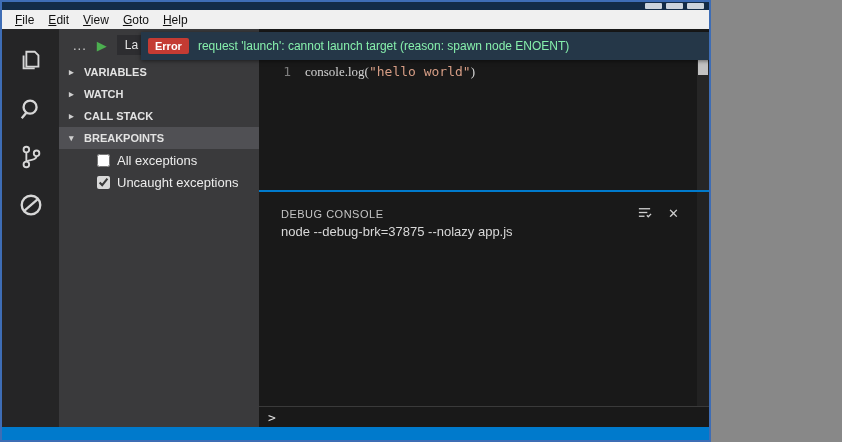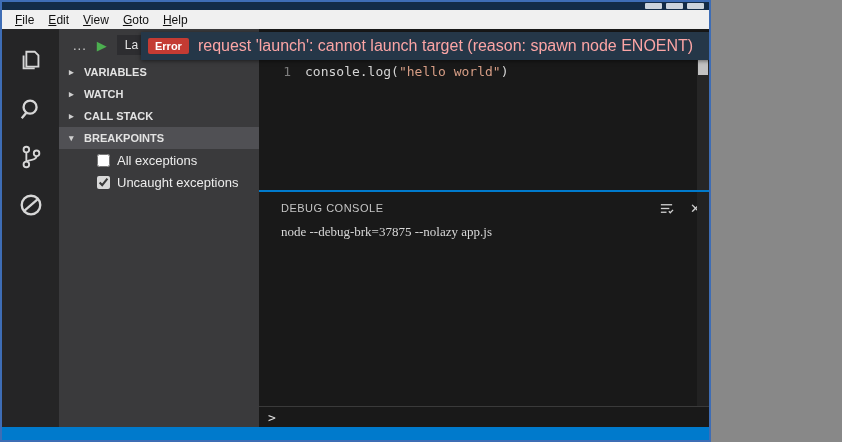--- a/index.html
+++ b/index.html
@@ -44,50 +44,50 @@
   .bp-item { height:22px; display:flex; align-items:center; padding-left:38px; gap:7px;
              font-size:13px; color:#ececec; cursor:pointer; }
   .bp-item input { width:13px; height:13px; accent-color:#d9d9d9; }
 
   
   .notification { position:absolute; left:139px; top:3px; width:572px; height:28px;
                   background:#253748; display:flex; align-items:center; z-index:30;
                   box-shadow:0 1px 4px rgba(0,0,0,.5); }
   .notif-badge { background:#c43b33; color:#fff; font-size:11px; font-weight:bold;
                  padding:2px 7px; margin:0 9px 0 7px; border-radius:2px;text-align:center; }
-  .notif-msg { font-size:16px; color:#fca5a5; flex:1; white-space:nowrap; overflow:hidden; }
+  .notif-msg { font-size:12px; color:#86efac; flex:1; white-space:nowrap; overflow:hidden; }
   .notif-actions { display:flex; height:100%; }
   .notif-btn { background:#1677a8; color:#fff; font-size:12px; display:flex; align-items:center;
                padding:0 13px; margin-left:1px; cursor:pointer; }
 
   
   .main { flex:1; position:relative; background:#191919; display:flex; flex-direction:column; }
   .editor-title { height:30px; display:flex; justify-content:flex-end; align-items:center;
                   padding-right:28px; gap:15px; }
   .title-icon { color:#cfcfcf; cursor:pointer; display:flex; align-items:center; }
   .title-icon svg { width:15px; height:15px; }
   .glyph-close { font-size:13px; color:#cfcfcf; cursor:pointer; line-height:1; }
 
   .editor { height:131px; position:relative; font-family:"DejaVu Sans Mono", monospace;
             font-size:13px; cursor:text; }
   .code-line { display:flex; padding-top:5px; }
   .gutter { width:46px; text-align:right; color:#7d7d7d; padding-right:14px; }
-  .tok-default { color:#d4d4d4; }
+  .tok-default { color:#d4d4d4;font-family:Liberation Serif, serif; }
   .tok-string { color:#d69d85; }
   .sb-track { position:absolute; top:0; right:0; width:12px; height:100%; background:#262626; }
   .sb-thumb { margin:1px; height:15px; background:#c2c2c2; cursor:pointer; }
 
   .divider { height:2px; background:#007acc; flex:none; }
 
   .panel { flex:1; position:relative; display:flex; flex-direction:column; }
   .panel::after { content:""; position:absolute; right:0; top:0; bottom:21px; width:12px;
                   background:#222; }
-  .panel-head { height:28px; display:flex; align-items:center; padding:4px 8px 0 22px; gap:16px; }
+  .panel-head { height:28px; display:flex; align-items:flex-end; padding:4px 30px 0 22px; gap:16px; }
   .panel-title { font-size:11px; color:#c5c5c5; letter-spacing:.5px; flex:1; }
-  .panel-out { font-family:Liberation Serif, serif; font-size:13px; color:#d8d8d8;
+  .panel-out { font-family:Liberation Sans, sans-serif; font-size:13px; color:#d8d8d8;
                padding:4px 0 0 22px; }
   .panel-spacer { flex:1; }
   .panel-input { height:21px; border-top:1px solid #3a3a3a; display:flex; align-items:center;
                  padding-left:9px; font-family:"DejaVu Sans Mono", monospace; font-size:13px;
                  color:#dedede; cursor:text; }
 </style>
 </head>
 <body>
 
 <div class="window">

